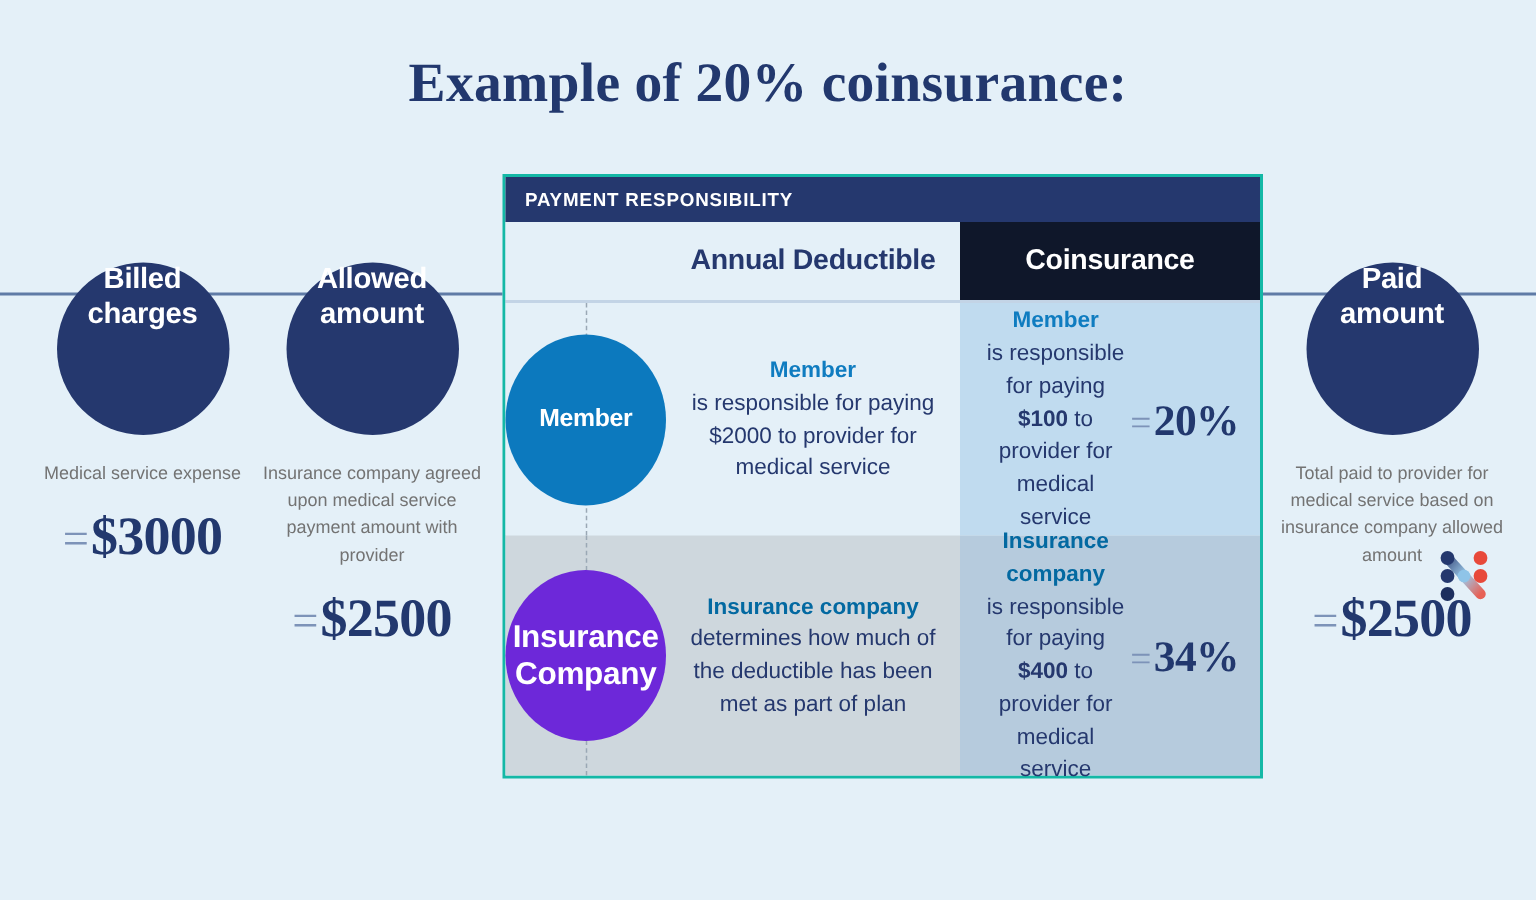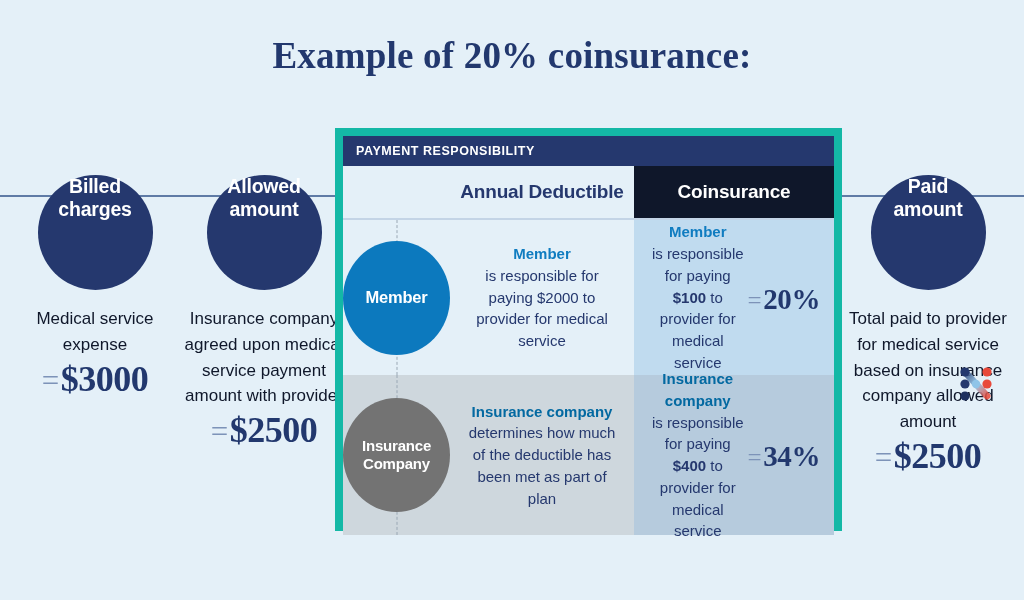--- a/index.html
+++ b/index.html
@@ -34,69 +34,69 @@
     background: #5f7ba6;
   }
 
   
   .node {
     position: absolute;
     width: 180px;
     text-align: center;
   }
   .node-billed   { left: 5px;   top: 175px; }
-  .node-allowed  { left: 174px; top: 175px; }
+  .node-allowed  { left: 158px; top: 175px; }
   .node-paid     { left: 838px; top: 175px; }
 
   .circle-lg {
     width: 115px; height: 115px;
     margin: 0 auto;
     border-radius: 50%;
     background: #25386e;
     color: #ffffff;
     display: flex;
     align-items: flex-start;
     justify-content: center;
     text-align: center;
     font-size: 19.5px;
     font-weight: 700;
     line-height: 1.18;
     letter-spacing: -0.2px;
   }
 
   .node-caption {
     margin-top: 16px;
-    font-size: 17px;
+    font-size: 12px;
     line-height: 1.52;
-    color: #0f172a;
+    color: #737373;
     padding: 0 10px;
   }
 
   .node-total {
-    margin-top: 0;
+    margin-top: 12px;
     font-family: "Liberation Serif", serif;
     font-size: 36px;
     font-weight: 700;
     color: #22386e;
     letter-spacing: -0.5px;
     white-space: nowrap;
   }
   .node-total .eq {
     color: #7d93b8;
     font-weight: 400;
     font-size: 31px;
     margin-right: 2px;
   }
 
   
   .table {
     position: absolute;
-    left: 335px; top: 128px;
+    left: 335px; top: 116px;
     width: 507px; height: 403px;
-    border: 8px solid #14b8a6;
+    border: 2px solid #14b8a6;
     background: #e4f0f8;
   }
 
   .table-banner {
     height: 30px;
     background: #25386e;
     color: #ffffff;
     font-size: 12.5px;
     font-weight: 700;
     letter-spacing: 0.55px;
@@ -189,21 +189,21 @@
     justify-content: center;
     text-align: center;
     color: #ffffff;
     font-size: 16.5px;
     font-weight: 600;
     line-height: 1.2;
     letter-spacing: -0.2px;
     z-index: 2;
   }
   .circle-member { background: #0c79be; }
-  .circle-insurer { background: #737373; font-size: 15px; }
+  .circle-insurer { background: #6d28d9; font-size: 21px; }
 
   
   .logo { position: absolute; right: 26px; bottom: 22px; width: 44px; height: 44px; }
 </style>
 </head>
 <body>
 
 <div class="stage">
 
   <div class="title">Example of 20% coinsurance:</div>

